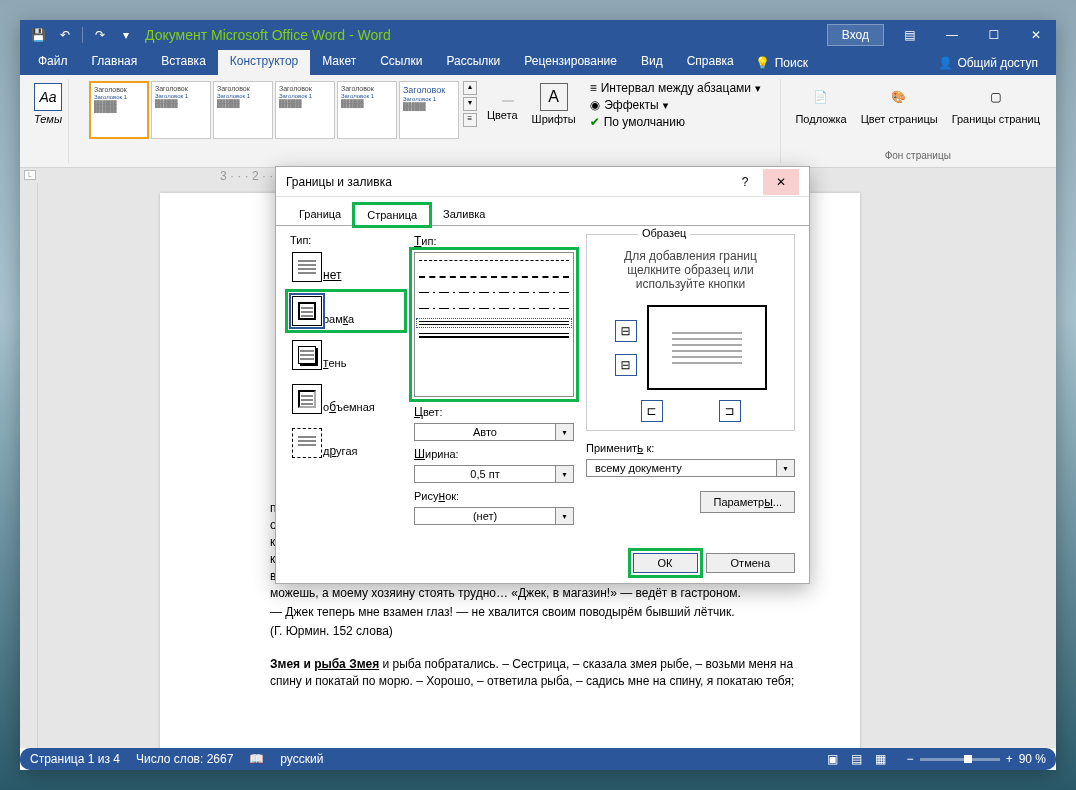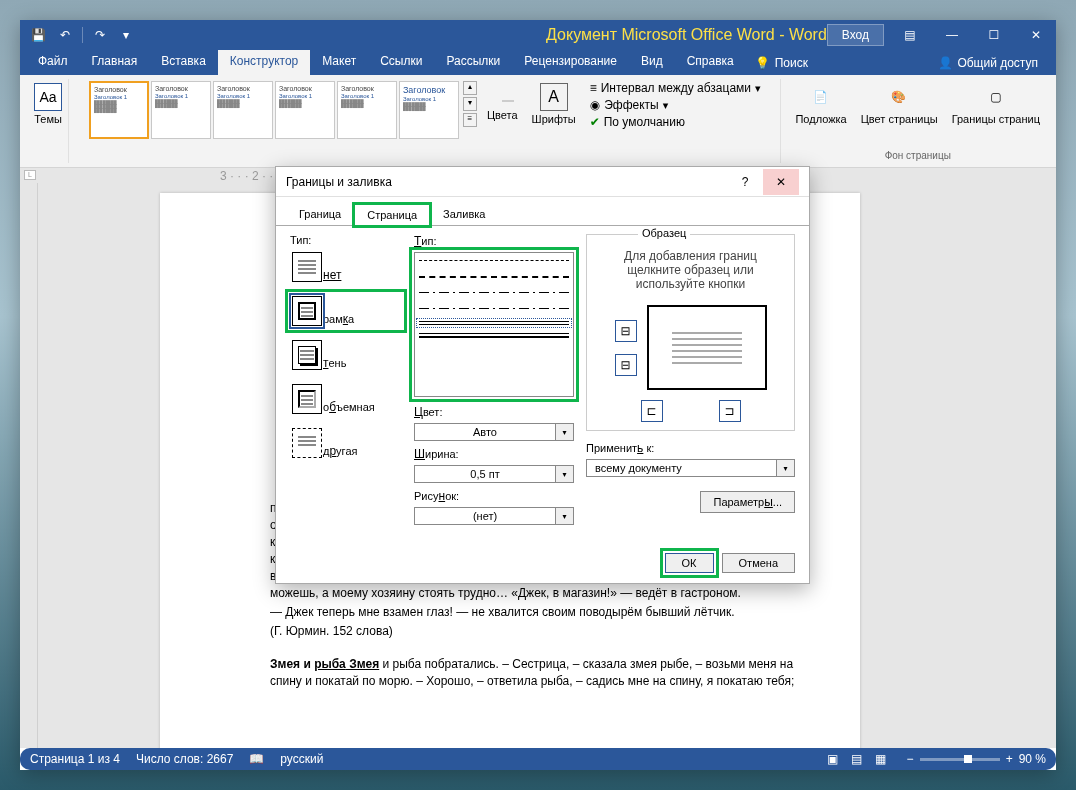--- a/index.html
+++ b/index.html
@@ -2,36 +2,36 @@
 <html><head>
 <meta charset="utf-8">
 <style>
 * { margin: 0; padding: 0; box-sizing: border-box; font-family: 'Segoe UI', Tahoma, sans-serif; font-size: 12px; }
 body { background: linear-gradient(180deg, #8fa8b5 0%, #a8c4d0 40%, #2a5a6a 100%); width: 1076px; height: 790px; overflow: hidden; position: relative; }
 .word-window { position: absolute; top: 20px; left: 20px; right: 20px; bottom: 20px; background: #fff; display: flex; flex-direction: column; box-shadow: 0 4px 20px rgba(0,0,0,0.3); }
 .titlebar { background: #2b579a; height: 30px; display: flex; align-items: center; color: #fff; }
 .qat { display: flex; gap: 8px; padding: 0 10px; align-items: center; }
 .qat-icon { width: 18px; height: 18px; display: flex; align-items: center; justify-content: center; cursor: pointer; }
 .qat-sep { width: 1px; height: 16px; background: rgba(255,255,255,0.3); }
-.title-text { flex: 1; text-align: right; font-size: 16px; color: #fde047; }
+.title-text { flex: 1; text-align: left; font-size: 14px; color: #84cc16; }
 .win-controls { display: flex; align-items: center; gap: 2px; }
 .login-btn { background: rgba(255,255,255,0.15); padding: 3px 14px; margin-right: 4px; color: #fff; border: 1px solid rgba(255,255,255,0.3); cursor: pointer; }
 .win-btn { width: 40px; height: 28px; display: flex; align-items: center; justify-content: center; cursor: pointer; color: #fff; }
 .ribbon-tabs { background: #2b579a; display: flex; padding: 0 6px; height: 25px; }
 .ribbon-tab { padding: 4px 12px; color: #fff; cursor: pointer; font-size: 12px; }
 .ribbon-tab.active { background: #f3f3f3; color: #2b579a; }
 .ribbon-tabs .spacer { flex: 1; }
 .ribbon-search { display: flex; align-items: center; color: #fff; padding: 0 10px; gap: 4px; }
 .ribbon-share { display: flex; align-items: center; color: #fff; padding: 0 12px; gap: 4px; }
 .ribbon { background: #f3f3f3; border-bottom: 1px solid #d4d4d4; height: 93px; display: flex; padding: 4px 8px; gap: 6px; }
 .ribbon-group { display: flex; flex-direction: column; align-items: center; padding: 2px; border-right: 1px solid #e0e0e0; }
 .ribbon-group:last-child { border-right: none; }
 .ribbon-group-body { display: flex; gap: 2px; flex: 1; align-items: flex-start; }
 .ribbon-group-label { font-size: 10px; color: #666; padding-top: 2px; }
-.themes-icon { width: 36px; text-align: center; }
+.themes-icon { width: 36px; text-align: center; font-style: italic; }
 .themes-icon .ico { width: 32px; height: 32px; border: 1px solid #2b579a; display: inline-flex; align-items: center; justify-content: center; font-size: 14px; background: #fff; margin-bottom: 2px; }
 .style-gallery { display: flex; gap: 2px; }
 .style-item { width: 60px; height: 58px; background: #fff; border: 1px solid #c8c8c8; padding: 3px; overflow: hidden; cursor: pointer; }
 .style-item.selected { border: 2px solid #f0a020; }
 .style-item .h1 { font-size: 7px; color: #444; }
 .style-item .h2 { font-size: 6px; color: #2b579a; margin: 1px 0; }
 .style-item .body-txt { font-size: 4px; color: #888; line-height: 4px; }
 .big-btn { display: flex; flex-direction: column; align-items: center; padding: 2px 6px; cursor: pointer; }
 .big-btn .ico { width: 28px; height: 28px; display: flex; align-items: center; justify-content: center; margin-bottom: 2px; }
 .big-btn .lbl { font-size: 11px; text-align: center; line-height: 12px; }
@@ -92,21 +92,21 @@
 .preview-hint { text-align: center; font-size: 10px; color: #444; padding: 6px 0 14px 0; }
 .preview-box { display: flex; align-items: center; justify-content: center; gap: 10px; }
 .preview-doc { width: 120px; height: 85px; border: 2px solid #000; display: flex; flex-direction: column; justify-content: center; align-items: center; gap: 4px; padding: 12px; }
 .preview-doc span { display: block; width: 70px; height: 2px; background: #aaa; }
 .edge-btns-v { display: flex; flex-direction: column; gap: 12px; }
 .edge-btns-h { display: flex; gap: 56px; justify-content: center; margin-top: 10px; }
 .edge-btn { width: 22px; height: 22px; border: 1px solid #2b579a; background: #fff; cursor: pointer; display: flex; align-items: center; justify-content: center; }
 .apply-row { margin-top: 10px; }
 .params-btn { float: right; margin-top: 8px; padding: 3px 12px; border: 1px solid #888; background: #efefef; cursor: pointer; font-size: 11px; }
 .dialog-footer { padding: 10px 14px; display: flex; justify-content: flex-end; gap: 8px; }
-.dlg-btn { padding: 3px 16px; border: 1px solid #888; background: #efefef; cursor: pointer; font-size: 11px; }
+.dlg-btn { padding: 3px 24px; border: 1px solid #888; background: #efefef; cursor: pointer; font-size: 11px; }
 .dlg-btn.primary { outline: 3px solid #0fb54c; outline-offset: 2px; border: 1px solid #2b579a; }
 .vruler { position: absolute; left: 0; top: 0; width: 18px; bottom: 0; background: #e6e6e6; border-right: 1px solid #d0d0d0; }
 </style>
 </head>
 <body>
 
 <div class="word-window">
 
   <div class="titlebar">
     <div class="qat">

